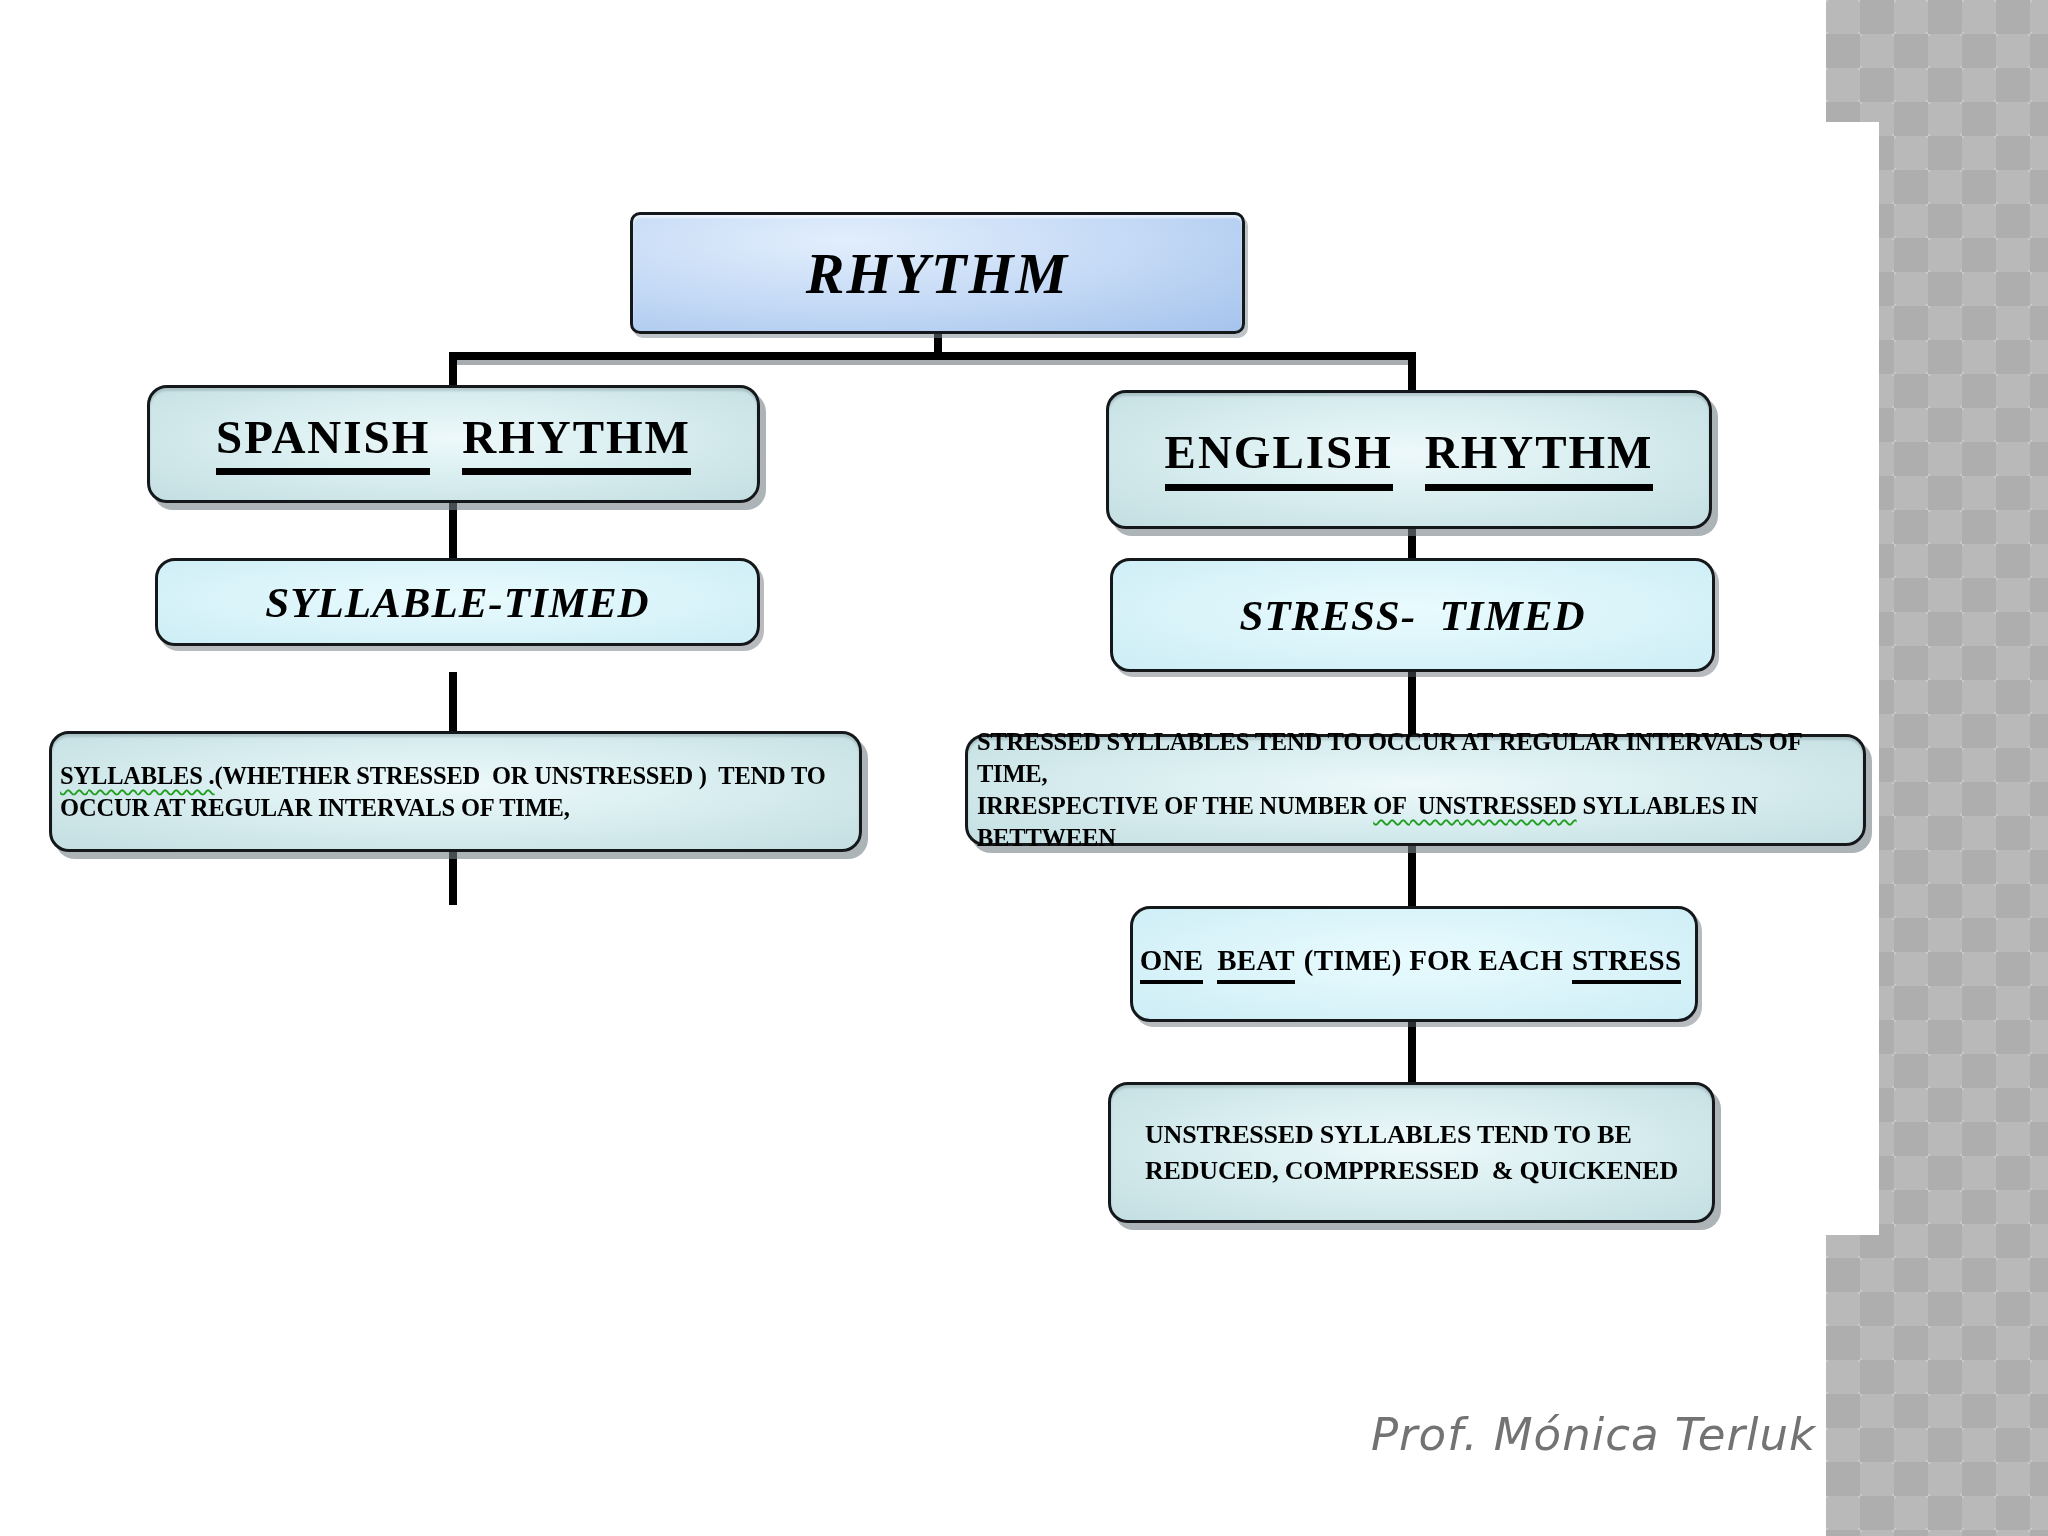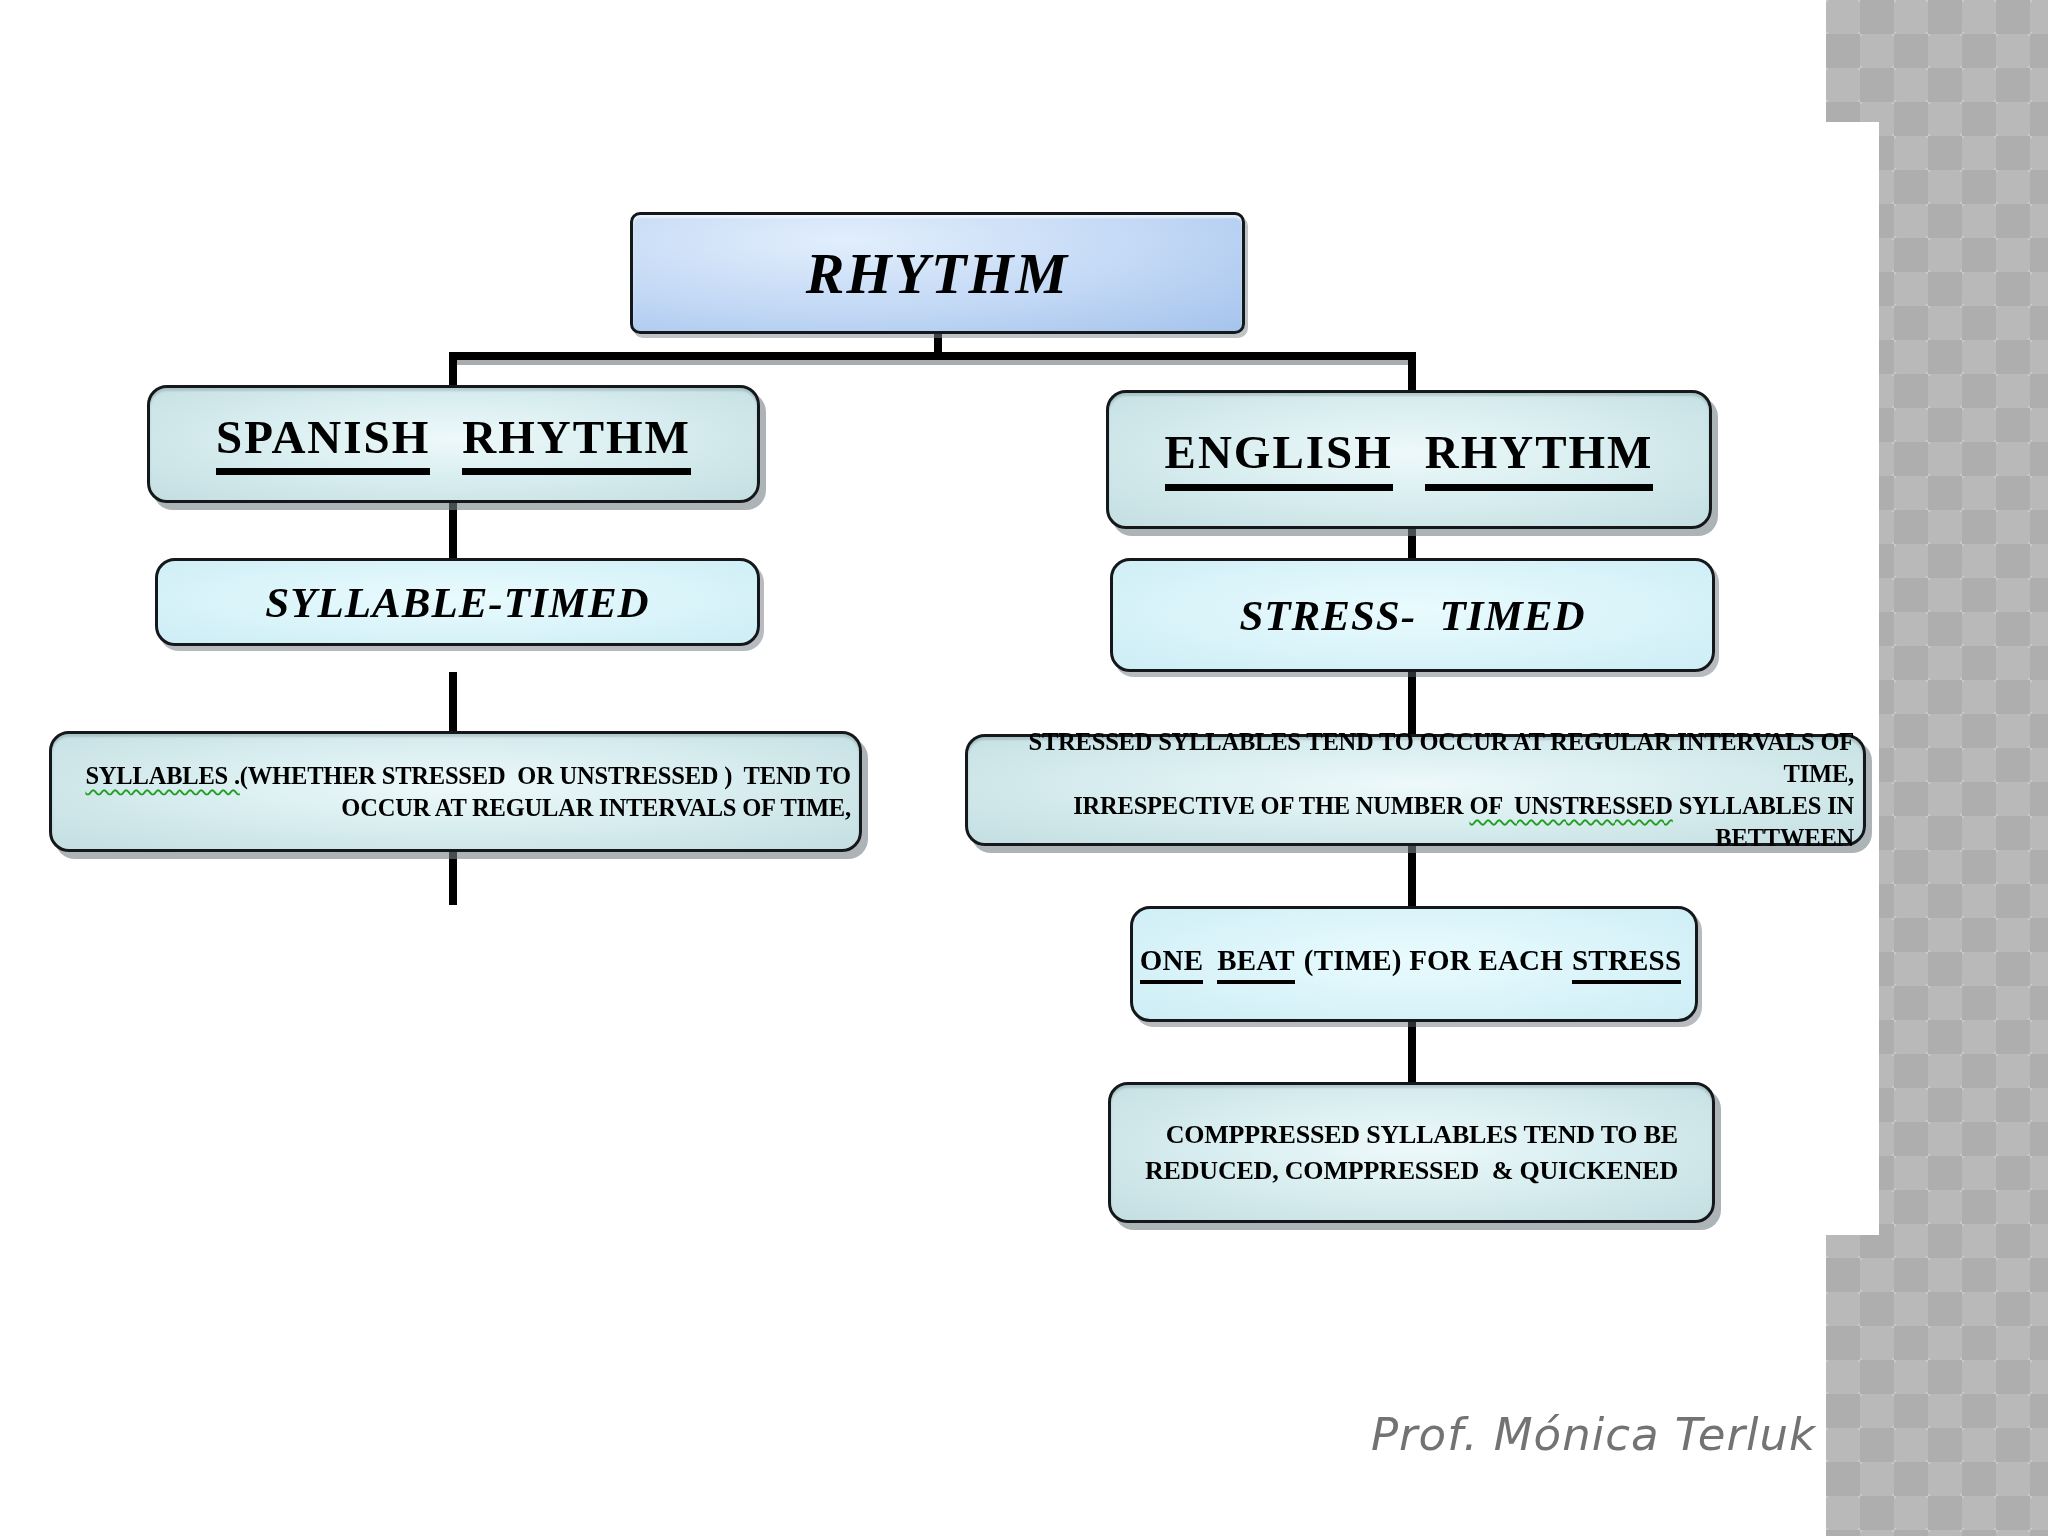--- a/index.html
+++ b/index.html
@@ -16,21 +16,21 @@
         background-size:68px 68px,68px 68px,34px 34px;
         background-position:0 0,34px 34px,17px 17px;}
   .band-notch{position:absolute;left:1826px;top:122px;width:53px;height:1113px;background:#ffffff;}
 
   
   .vline{position:absolute;width:8px;background:#000;}
   .hline{position:absolute;height:8px;background:#000;box-shadow:0 5px 0 rgba(150,158,162,.85);}
 
   
   .box{position:absolute;box-sizing:border-box;border:3px solid #15181a;
-       display:flex;align-items:center;justify-content:center;text-align:right;}
+       display:flex;align-items:center;justify-content:center;text-align:left;}
   .blue{border-radius:10px;
         background:radial-gradient(ellipse at 35% 22%,#e2eefc 0%,#c2d8f5 55%,#a5c3ec 100%);
         box-shadow:3px 4px 0 rgba(125,135,145,.5), inset 0 3px 2px rgba(255,255,255,.6);}
   .teal{border-radius:20px;
         background:radial-gradient(ellipse at 50% 45%,#eef9fa 0%,#d9eef0 45%,#c3dee1 100%);
         box-shadow:6px 7px 0 rgba(118,130,136,.6), inset 0 3px 2px rgba(40,60,70,.18);}
   .cyan{border-radius:20px;
         background:radial-gradient(ellipse at 50% 45%,#e9fbfe 0%,#d8f3f9 60%,#cdedf5 100%);
         box-shadow:4px 5px 0 rgba(95,105,112,.45);}
 
@@ -116,20 +116,20 @@
   </div>
 
   <div class="box cyan" style="left:1130px;top:906px;width:568px;height:116px;">
     <div class="beat-text" style="font-size:29px;">
       <span class="ub">ONE</span><span class="ub">BEAT</span><span class="beat-mid">(TIME) FOR EACH</span><span class="ub">STRESS</span>
     </div>
   </div>
 
   <div class="box teal" style="left:1108px;top:1082px;width:607px;height:141px;">
     <div class="bottom-text">
-      <span>COMPPRESSED SYLLABLES TEND TO BE</span><br>
+      <span>UNSTRESSED SYLLABLES TEND TO BE</span><br>
       <span>REDUCED, COMPPRESSED &nbsp;&amp; QUICKENED</span>
     </div>
   </div>
 
   <div class="credit">Prof. Mónica Terluk</div>
 
 </div>
 
 </body></html>

